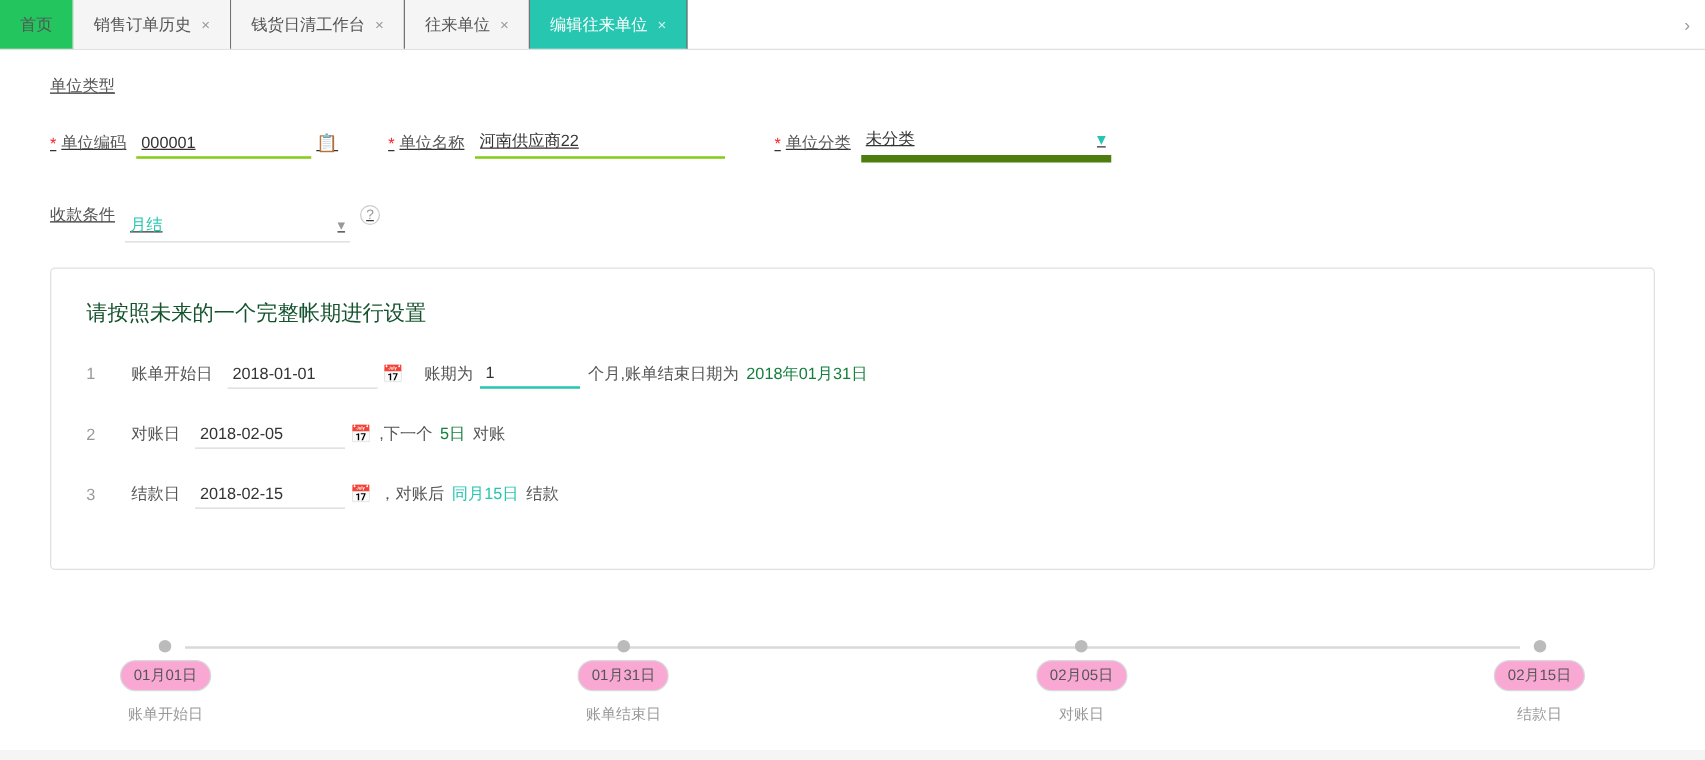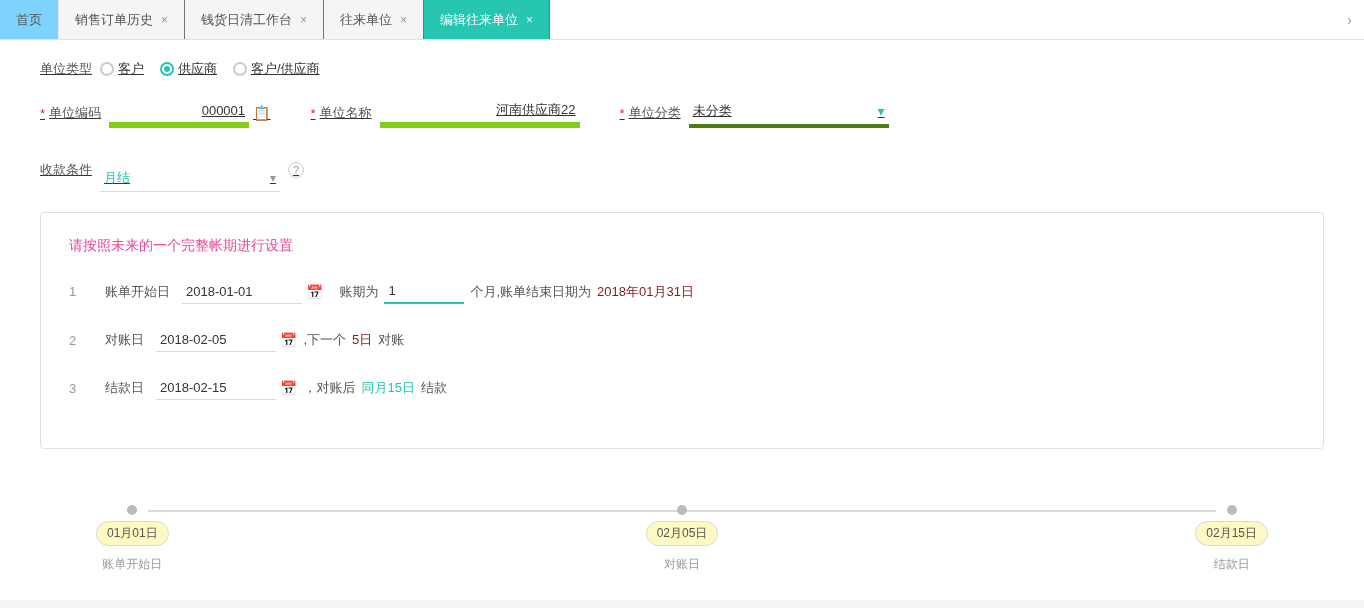--- a/index.html
+++ b/index.html
@@ -34,21 +34,21 @@
     .tab .tab-close {
       margin-left: 8px;
       font-size: 12px;
       color: #999;
       cursor: pointer;
     }
     .tab.active .tab-close {
       color: rgba(255,255,255,0.8);
     }
     .tab-home {
-      background: #7dd3fc;
+      background: #22c55e;
       border-right: 1px solid #e8e8e8;
     }
     .tab-chevron {
       margin-left: auto;
       padding: 0 12px;
       font-size: 14px;
       color: #999;
       cursor: pointer;
     }
 
@@ -107,28 +107,27 @@
       content: '';
       width: 6px;
       height: 6px;
       border-radius: 50%;
       background: #26c6b0;
     }
 
     
     .input-field {
       border: none;
-      border-bottom: 6px solid #84cc16;
+      border-bottom: 2px solid #84cc16;
       outline: none;
       padding: 4px 4px;
       font-size: 13px;
       color: #333;
       background: transparent;
       width: 160px;
-      text-align: right;
     }
     .input-with-icon {
       display: flex;
       align-items: center;
     }
     .input-icon {
       color: #26c6b0;
       margin-left: 4px;
       cursor: pointer;
       font-size: 14px;
@@ -149,21 +148,21 @@
       font-size: 13px;
     }
     .dropdown-arrow {
       color: #999;
       font-size: 12px;
       margin-left: 4px;
     }
     .dropdown-simple {
       display: flex;
       align-items: center;
-      border-bottom: 4px solid #4d7c0f;
+      border-bottom: 6px solid #4d7c0f;
       width: 140px;
       padding: 4px 4px;
       cursor: pointer;
     }
     .dropdown-simple-value {
       flex: 1;
       font-size: 13px;
       color: #333;
     }
     .dropdown-arrow-teal {
@@ -188,22 +187,22 @@
     }
 
     
     .settings-box {
       border: 1px solid #e0e0e0;
       border-radius: 4px;
       padding: 24px 28px;
       margin-bottom: 24px;
     }
     .settings-title {
-      color: #ec4899;
-      font-size: 14px;
+      color: #14532d;
+      font-size: 17px;
       margin-bottom: 24px;
     }
 
     
     .settings-row {
       display: flex;
       align-items: center;
       margin-bottom: 24px;
     }
     .settings-row-num {
@@ -237,21 +236,21 @@
       color: #333;
       width: 80px;
       background: transparent;
     }
     .desc-text {
       color: #555;
       margin: 0 6px;
       font-size: 13px;
     }
     .highlight-orange {
-      color: #7f1d1d;
+      color: #15803d;
       text-align: right;
     }
     .highlight-teal {
       color: #26c6b0;
       text-align: right;
     }
     .calendar-icon {
       color: #26c6b0;
       margin-left: 4px;
       cursor: pointer;
@@ -274,21 +273,21 @@
       position: relative;
       z-index: 1;
     }
     .timeline-node {
       display: flex;
       flex-direction: column;
       align-items: center;
       gap: 6px;
     }
     .node-badge {
-      background: #fef9c3;
+      background: #f9a8d4;
       border: 1px solid #d9d9d9;
       border-radius: 14px;
       padding: 3px 10px;
       font-size: 12px;
       color: #555;
       white-space: nowrap;
     }
     .node-label {
       font-size: 12px;
       color: #999;
@@ -320,34 +319,20 @@
     <span class="tab-close">×</span>
   </div>
   <div class="tab-chevron">›</div>
 </div>
 
 <div class="main-content">
 
   <div class="form-row">
     <div class="form-item">
       <span class="form-label">单位类型</span>
-      <div class="radio-group">
-        <div class="radio-item">
-          <div class="radio-circle"></div>
-          <span>客户</span>
-        </div>
-        <div class="radio-item">
-          <div class="radio-circle checked"></div>
-          <span>供应商</span>
-        </div>
-        <div class="radio-item">
-          <div class="radio-circle"></div>
-          <span>客户/供应商</span>
-        </div>
-      </div>
     </div>
   </div>
 
   <div class="form-row">
     <div class="form-item">
       <span class="required-star">*</span>
       <span class="form-label">单位编码</span>
       <div class="input-with-icon">
         <input class="input-field" type="text" value="000001" style="width: 140px;">
         <span class="input-icon">📋</span>
@@ -420,20 +405,25 @@
 
       <div style="position:absolute; top: 21px; left: 80px; right: 80px; height:2px; background:#d9d9d9; z-index:0;"></div>
       <div class="timeline-nodes">
 
         <div class="timeline-node">
           <div style="width:10px;height:10px;border-radius:50%;background:#bbb;z-index:1;margin-top:16px;"></div>
           <div class="node-badge">01月01日</div>
           <div class="node-label">账单开始日</div>
         </div>
 
+        <div class="timeline-node">
+          <div style="width:10px;height:10px;border-radius:50%;background:#bbb;z-index:1;margin-top:16px;"></div>
+          <div class="node-badge">01月31日</div>
+          <div class="node-label">账单结束日</div>
+        </div>
 
         <div class="timeline-node">
           <div style="width:10px;height:10px;border-radius:50%;background:#bbb;z-index:1;margin-top:16px;"></div>
           <div class="node-badge">02月05日</div>
           <div class="node-label">对账日</div>
         </div>
 
         <div class="timeline-node">
           <div style="width:10px;height:10px;border-radius:50%;background:#bbb;z-index:1;margin-top:16px;"></div>
           <div class="node-badge">02月15日</div>

